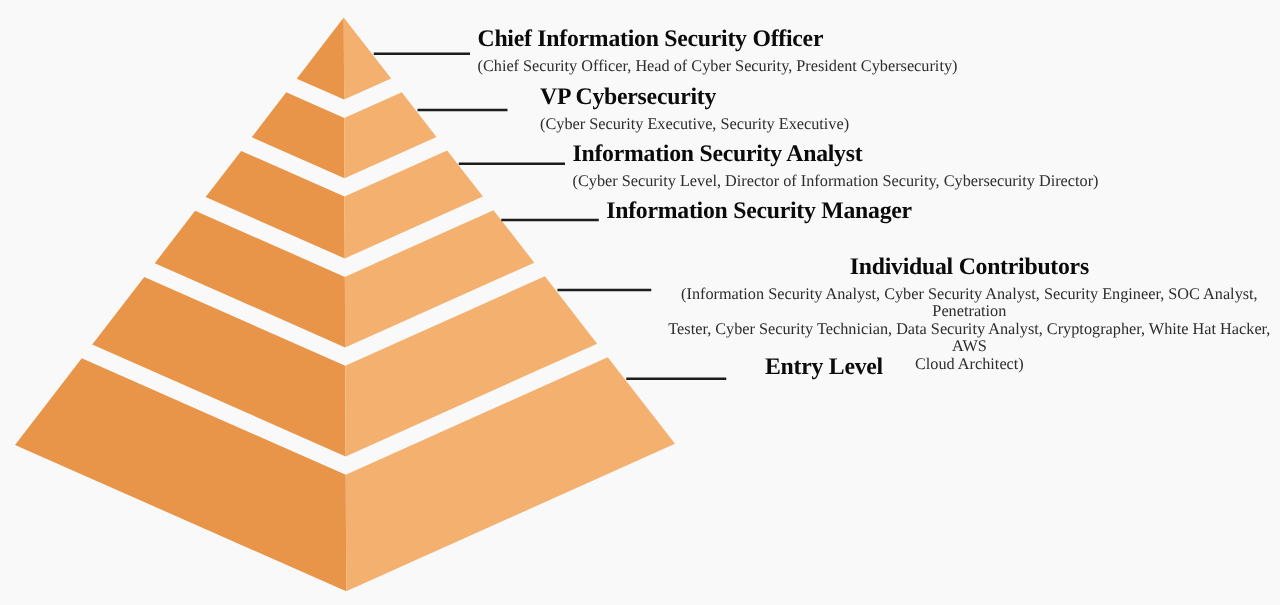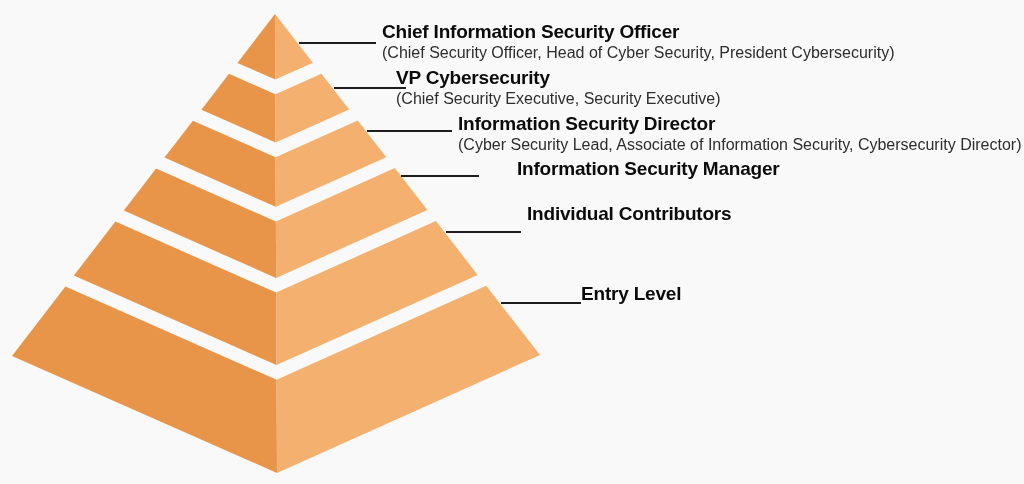--- a/index.html
+++ b/index.html
@@ -9,41 +9,42 @@
   body {
     font-family: "Liberation Sans", sans-serif;
     background: #f9f9f9;
   }
   .stage {
     position: relative;
     width: 1024px;
     height: 484px;
     overflow: hidden;
     background: #f9f9f9;
+    font-family: Liberation Serif, serif;
   }
   #pyramid-svg {
     position: absolute;
     left: 0;
     top: 0;
     display: block;
   }
   .level-label {
     position: absolute;
   }
   .level-title {
     font-size: 19px;
     font-weight: bold;
     letter-spacing: -0.2px;
     line-height: 21px;
     white-space: nowrap;
     color: #0b0b0b;
   }
   .level-subtitle {
     margin-top: 4px;
-    font-size: 16px;
+    font-size: 13px;
     line-height: 14px;
     white-space: pre-line;
     color: #2d2d2d;
   }
 </style>
 </head>
 <body>
 
 <div class="stage">
   <svg id="pyramid-svg" width="1024" height="484" viewBox="0 0 1024 484">
@@ -65,35 +66,38 @@
       <line x1="401" y1="176" x2="479" y2="176" stroke="#1d1d1d" stroke-width="2"></line>
       <line x1="446" y1="232" x2="521" y2="232" stroke="#1d1d1d" stroke-width="2"></line>
       <line x1="501" y1="303" x2="581" y2="303" stroke="#1d1d1d" stroke-width="2"></line>
     </svg>
   <div id="labels">
   <div class="level-label" style="left: 382px; top: 21px;">
     <div class="level-title">Chief Information Security Officer</div>
     <div class="level-subtitle">(Chief Security Officer, Head of Cyber Security, President Cybersecurity)</div>
   </div>
 
-  <div class="level-label" style="left: 396px; top: 67px;">
+  <div class="level-label" style="left: 432px; top: 67px;">
     <div class="level-title">VP Cybersecurity</div>
-    <div class="level-subtitle">(Chief Security Executive, Security Executive)</div>
+    <div class="level-subtitle">(Cyber Security Executive, Security Executive)</div>
   </div>
 
   <div class="level-label" style="left: 458px; top: 113px;">
-    <div class="level-title">Information Security Director</div>
-    <div class="level-subtitle">(Cyber Security Lead, Associate of Information Security, Cybersecurity Director)</div>
+    <div class="level-title">Information Security Analyst</div>
+    <div class="level-subtitle">(Cyber Security Level, Director of Information Security, Cybersecurity Director)</div>
   </div>
 
-  <div class="level-label" style="left: 485px; top: 158px; margin-left: 32px;">
+  <div class="level-label" style="left: 485px; top: 158px;">
     <div class="level-title">Information Security Manager</div>
   </div>
 
   <div class="level-label" style="left: 527px; top: 203px; text-align: center;">
     <div class="level-title">Individual Contributors</div>
+    <div class="level-subtitle">(Information Security Analyst, Cyber Security Analyst, Security Engineer, SOC Analyst, Penetration
+Tester, Cyber Security Technician, Data Security Analyst, Cryptographer, White Hat Hacker, AWS
+Cloud Architect)</div>
   </div>
 
-  <div class="level-label" style="left: 581px; top: 283px;">
+  <div class="level-label" style="left: 612px; top: 283px;">
     <div class="level-title">Entry Level</div>
   </div>
 </div>
 </div>
 
 </body></html>

